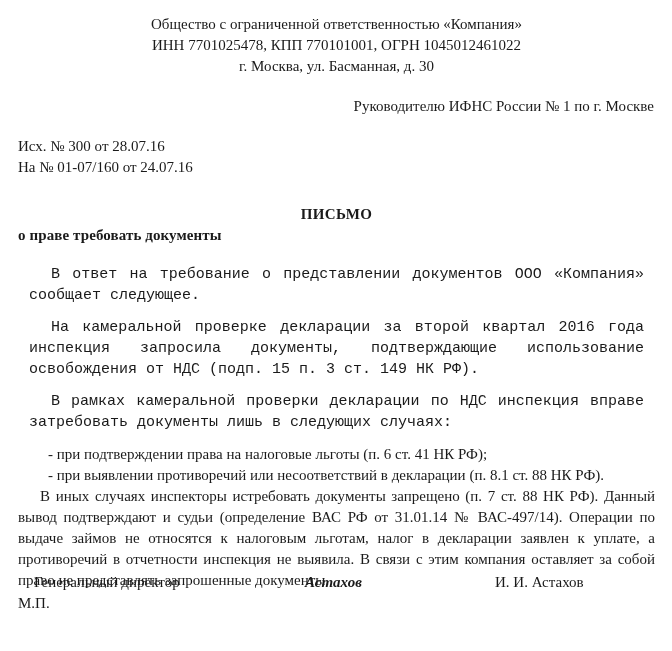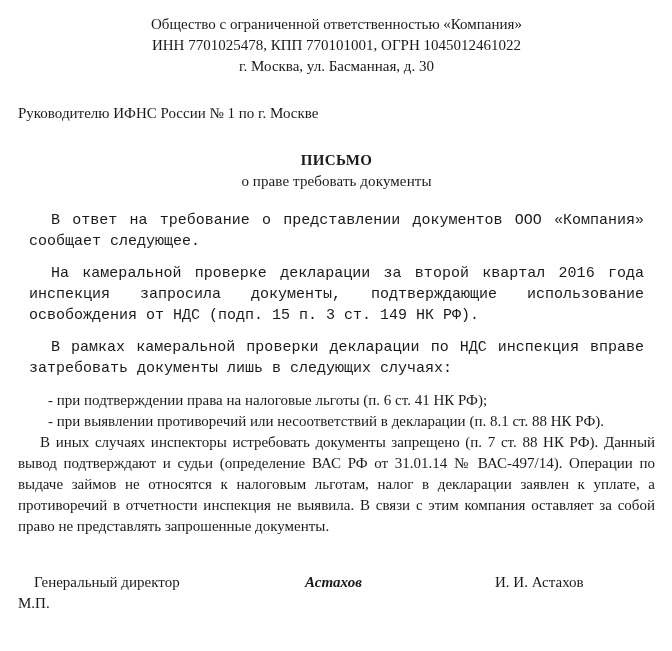--- a/index.html
+++ b/index.html
@@ -27,41 +27,41 @@
   
   .letterhead {
     text-align: center;
     margin: 0;
   }
   .letterhead div {
     white-space: nowrap;
   }
 
   .addressee {
-    text-align: left;
-    margin-top: 26px;
+    text-align: right;
+    margin-top: 19px;
     padding-right: 1px;
   }
 
   
   .refs {
     margin-top: 19px;
     text-align: left;
   }
 
   
   .doc-title {
     text-align: center;
     font-weight: bold;
     margin-top: 26px;
     letter-spacing: 0.4px;
   }
   .doc-subtitle {
-    text-align: center;
-    font-weight: normal;
+    text-align: left;
+    font-weight: bold;
     letter-spacing: 0.1px;
   }
 
   
   .body-block {
     margin-top: 18px;
   }
   .para {
     text-align: justify;
     text-justify: inter-word;
@@ -123,20 +123,24 @@
   <div class="letterhead">
     <div>Общество с ограниченной ответственностью «Компания»</div>
     <div>ИНН 7701025478, КПП 770101001, ОГРН 1045012461022</div>
     <div>г. Москва, ул. Басманная, д. 30</div>
   </div>
 
   <div class="addressee">
     <div>Руководителю ИФНС России № 1 по г. Москве</div>
   </div>
 
+  <div class="refs">
+    <div>Исх. № 300 от 28.07.16</div>
+    <div>На № 01-07/160 от 24.07.16</div>
+  </div>
 
   <div class="doc-title">ПИСЬМО</div>
   <div class="doc-subtitle">о праве требовать документы</div>
 
   <div class="body-block">
     <p class="para">В ответ на требование о представлении документов ООО «Компания» сообщает следующее.</p>
     <p class="para">На камеральной проверке декларации за второй квартал 2016 года инспекция запросила документы, подтверждающие использование освобождения от НДС (подп. 15 п. 3 ст. 149 НК РФ).</p>
     <p class="para">В рамках камеральной проверки декларации по НДС инспекция вправе затребовать документы лишь в следующих случаях:</p>
     <p class="list-item">- при подтверждении права на налоговые льготы (п. 6 ст. 41 НК РФ);</p>
     <p class="list-item">- при выявлении противоречий или несоответствий в декларации (п. 8.1 ст. 88 НК РФ).</p>

